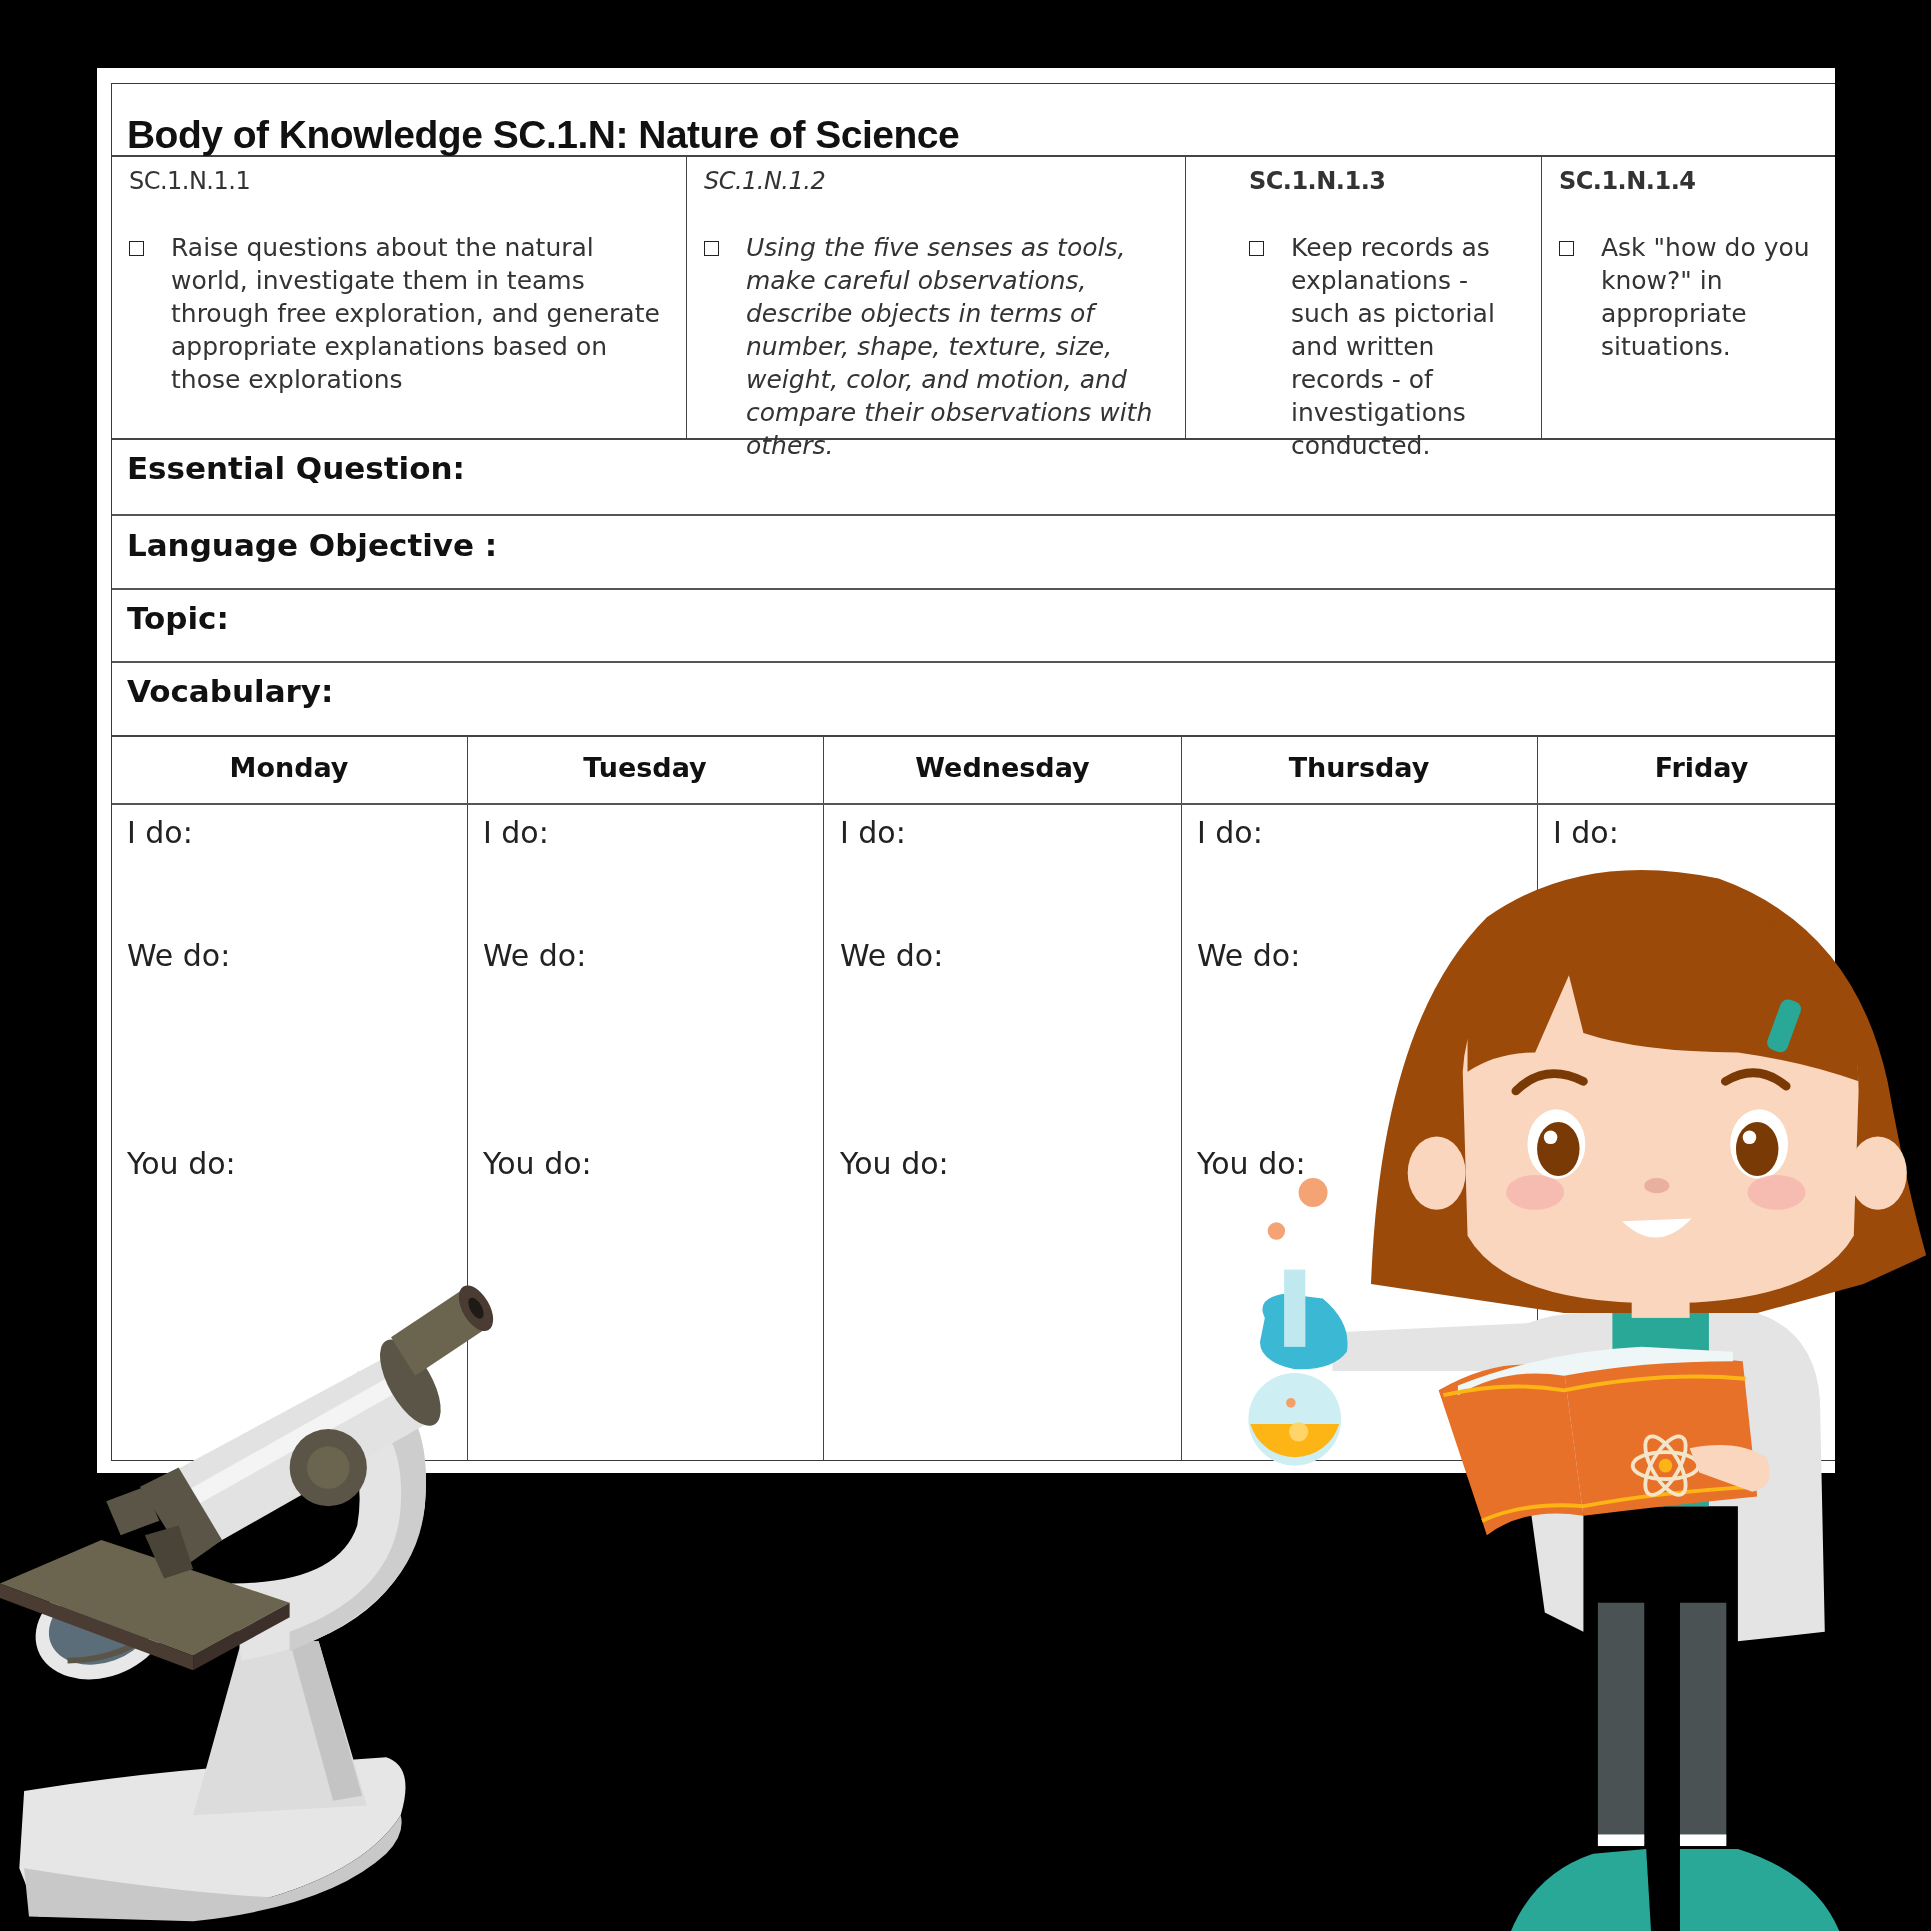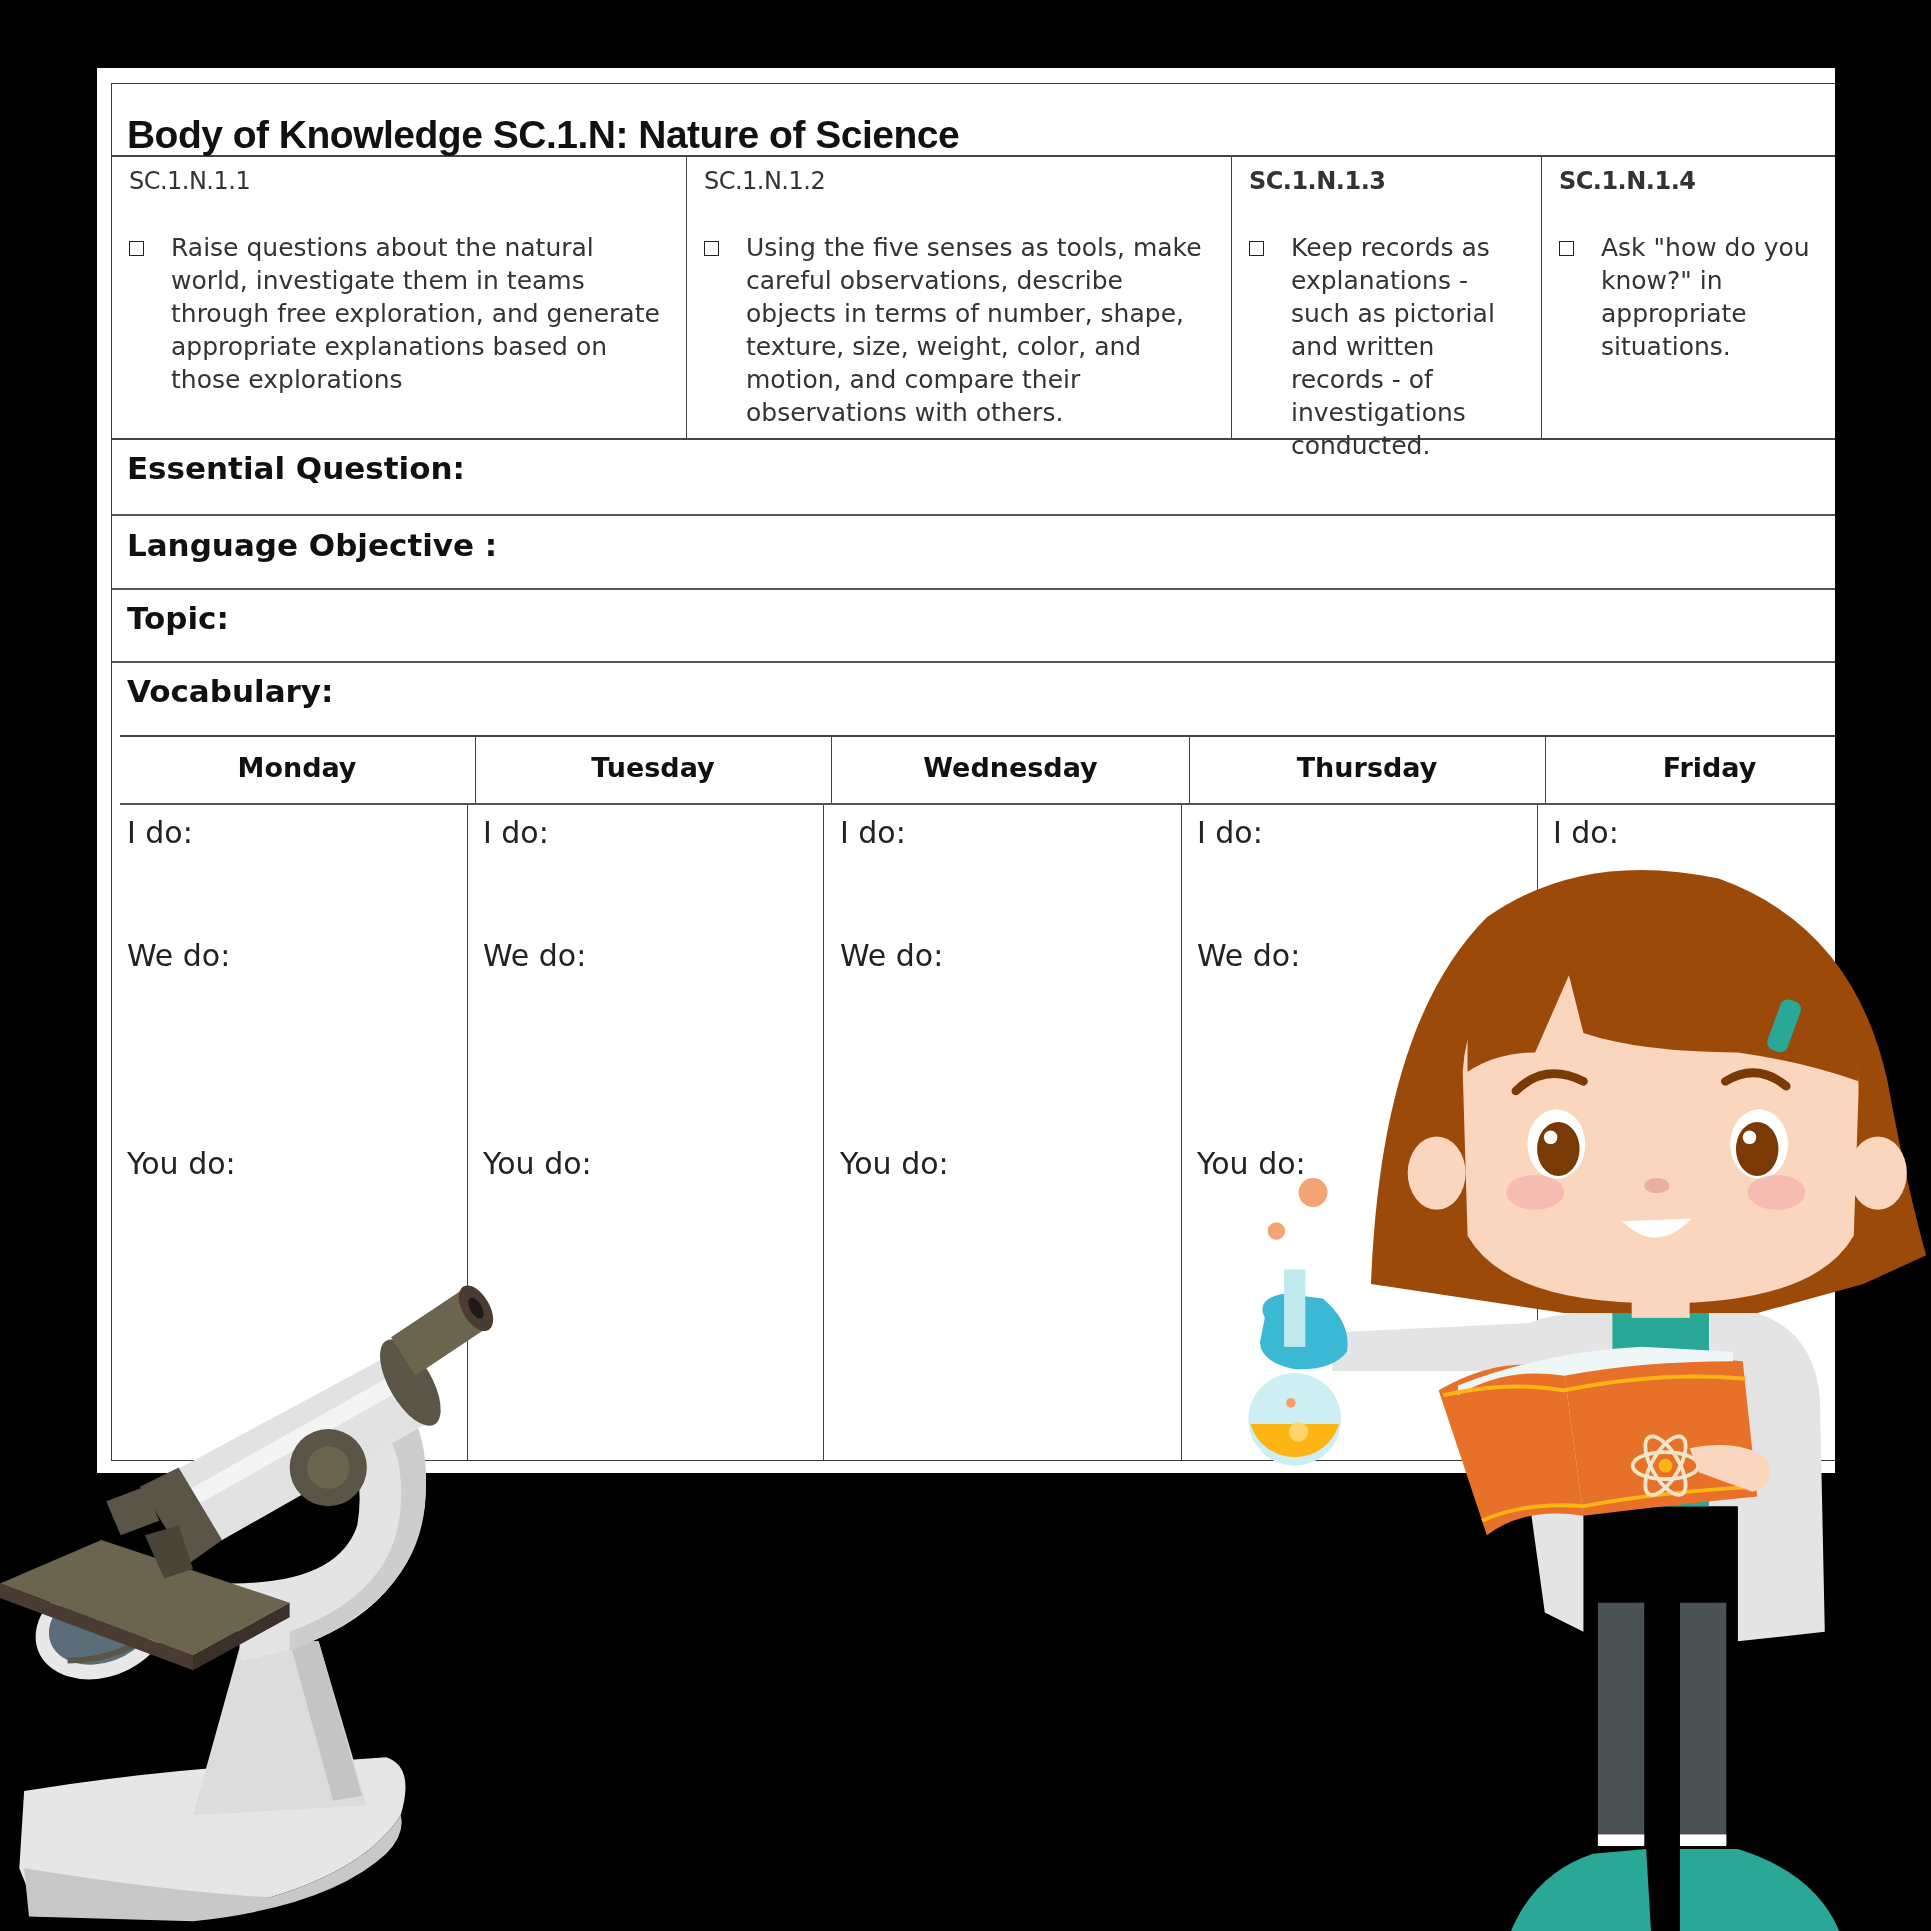--- a/index.html
+++ b/index.html
@@ -10,21 +10,21 @@
   .title-row .t { position:absolute; left:15.4px; top:29px; font-family:"Liberation Sans", sans-serif; font-weight:bold; font-size:39px; color:#111; letter-spacing:-0.5px; }
   .std-row { position:absolute; left:0; top:71px; right:0; height:283px; border-bottom:2.9px solid #444; }
   .std { position:absolute; top:0; bottom:0; border-right:1.9px solid #444; box-sizing:border-box; padding:9.7px 15.4px 0 17.4px; color:#333; font-size:25px; line-height:33px; }
   .std .code { font-size:24px; color:#333; margin-bottom:33px; letter-spacing:-0.5px; }
   .std .code.bold { font-weight:bold; }
   .std .item { display:flex;gap:15px; }
   .std .box { flex:0 0 auto; width:13.5px; height:13.5px; border:1.9px solid #222; margin:9.7px 11.6px 0 0; }
   .std .txt { flex:1; }
   .lbl-row { position:absolute; left:0; right:0; border-bottom:2.9px solid #555; }
   .lbl-row span { position:absolute; left:15.4px; top:11.6px; font-weight:bold; font-size:31px; color:#111; }
-  .day-head { position:absolute; left:8px; right:0; top:651px; height:70px; border-top:2.9px solid #444; border-bottom:2.9px solid #555; box-sizing:border-box; }
+  .day-head { position:absolute; left:0; right:0; top:651px; height:70px; border-top:2.9px solid #444; border-bottom:2.9px solid #555; box-sizing:border-box; }
   .dh { position:absolute; top:0; bottom:0; border-right:1.9px solid #444; box-sizing:border-box; text-align:center; font-weight:bold; font-size:27px; line-height:62px; color:#111; }
   .day-body { position:absolute; left:0; right:0; top:721px; bottom:0; }
   .db { position:absolute; top:0; bottom:0; border-right:1.9px solid #444; box-sizing:border-box; }
   .db span { position:absolute; left:15.4px; font-size:30px; color:#222; }
   .art { position:absolute; left:0; top:0; width:1931px; height:1931px; pointer-events:none; }
 </style>
 </head>
 <body>
 
 <div class="doc">
@@ -35,21 +35,21 @@
     </div>
 
     <div class="std-row">
       <div class="std" style="left:0;width:575px;">
         <div class="code">SC.1.N.1.1</div>
         <div class="item">
             <span class="box"></span>
             <span class="txt">Raise questions about the natural world, investigate them in teams through free exploration, and generate appropriate explanations based on those explorations</span>
           </div>
       </div>
-      <div class="std" style="left:575px;width:545px;">
+      <div class="std" style="left:575px;width:499px;font-style:italic;">
         <div class="code">SC.1.N.1.2</div>
         <div class="item">
             <span class="box"></span>
             <span class="txt">Using the five senses as tools, make careful observations, describe objects in terms of number, shape, texture, size, weight, color, and motion, and compare their observations with others.</span>
           </div>
       </div>
       <div class="std" style="left:1120px;width:310px;">
         <div class="code bold">SC.1.N.1.3</div>
         <div class="item">
             <span class="box"></span>

